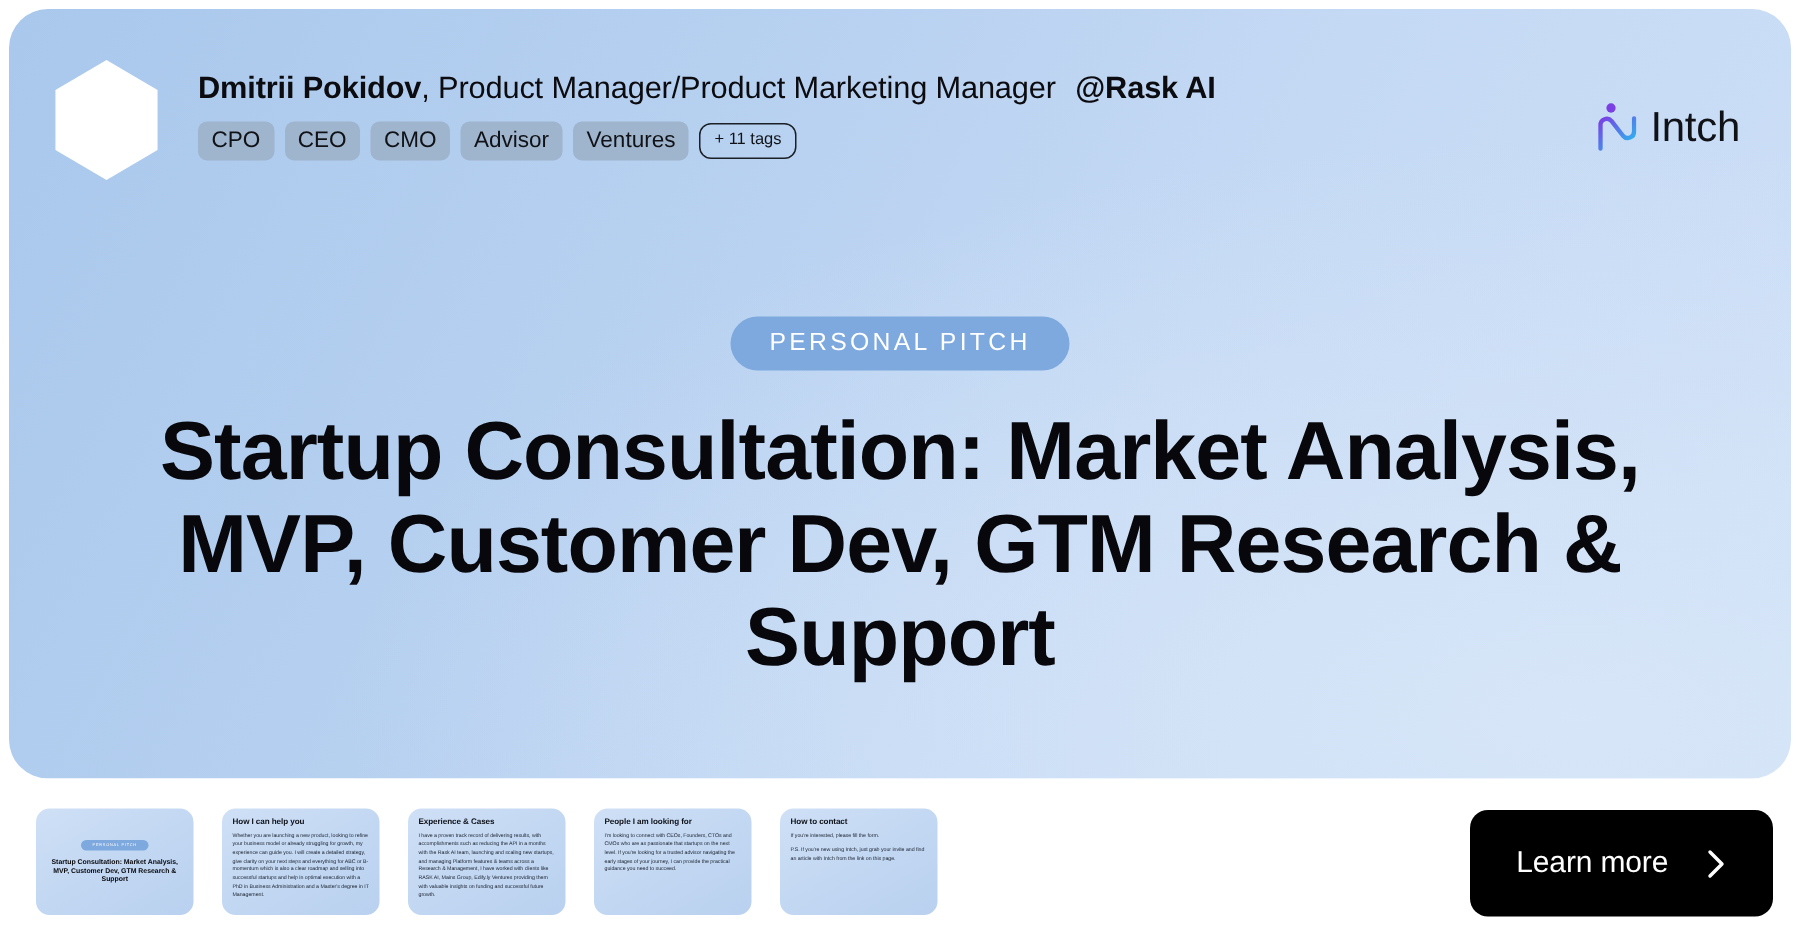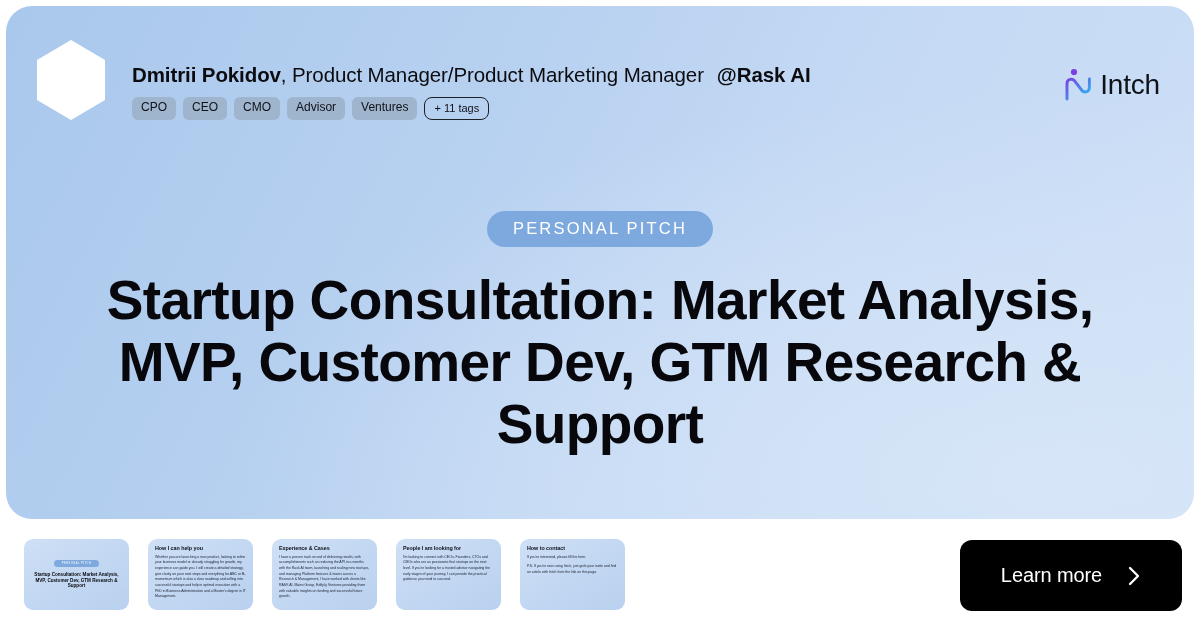--- a/index.html
+++ b/index.html
@@ -32,21 +32,21 @@
       linear-gradient(118deg, #a9c8ec 0%, #b6d0f0 34%, #c4d9f4 62%, #cfe0f7 100%);
     overflow: hidden;
   }
 
   
   .profile {
     position: absolute;
     left: 28px;
     top: 34px;
     display: flex;
-    align-items: flex-end;
+    align-items: flex-start;
     gap: 24px;
   }
 
   .avatar {
     width: 74px;
     height: 80px;
     background: #ffffff;
     clip-path: polygon(50% 0%, 96% 25%, 96% 75%, 50% 100%, 4% 75%, 4% 25%);
     border-radius: 12px;
     flex: none;
@@ -67,21 +67,21 @@
 
   .tags {
     display: flex;
     align-items: center;
     gap: 7px;
     margin-top: 9px;
   }
   .tag {
     background: #9fb4cd;
     color: #101217;
-    font-size: 12px;
+    font-size: 15px;
     padding: 3px 9px 4px;
     border-radius: 6px;
     white-space: nowrap;
     line-height: 1.3;
   }
   .tag-more {
     background: transparent;
     color: #101217;
     font-size: 11px;
     padding: 3px 9px 4px;
@@ -197,21 +197,21 @@
     color: #08080c;
     line-height: 1.3;
     text-align: center;
   }
 
   
   .learn-more {
     position: absolute;
     right: 18px;
     top: 540px;
-    width: 222px;
+    width: 202px;
     height: 71px;
     background: #000000;
     border-radius: 12px;
     display: flex;
     align-items: center;
     justify-content: center;
     gap: 26px;
     cursor: pointer;
     border: none;
   }

